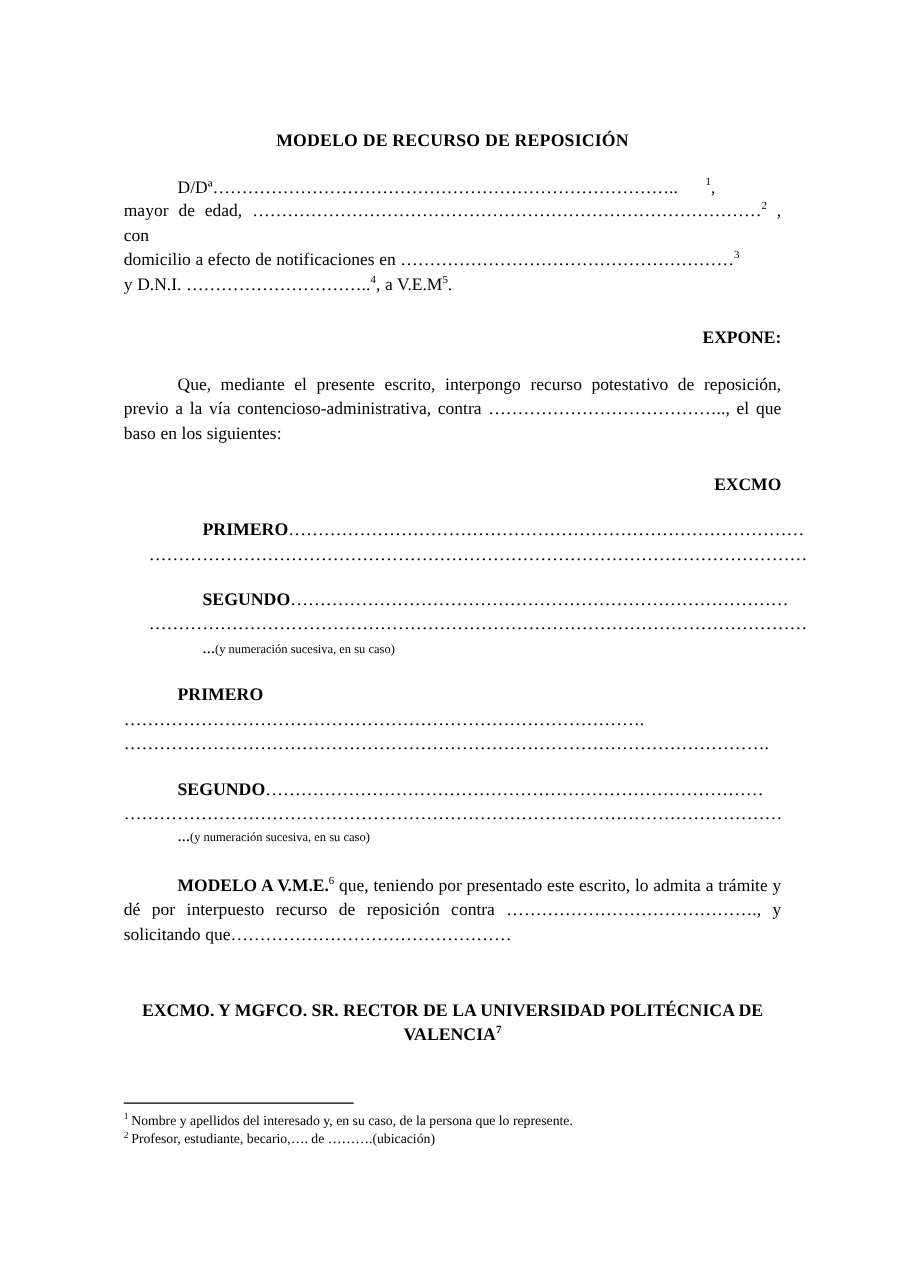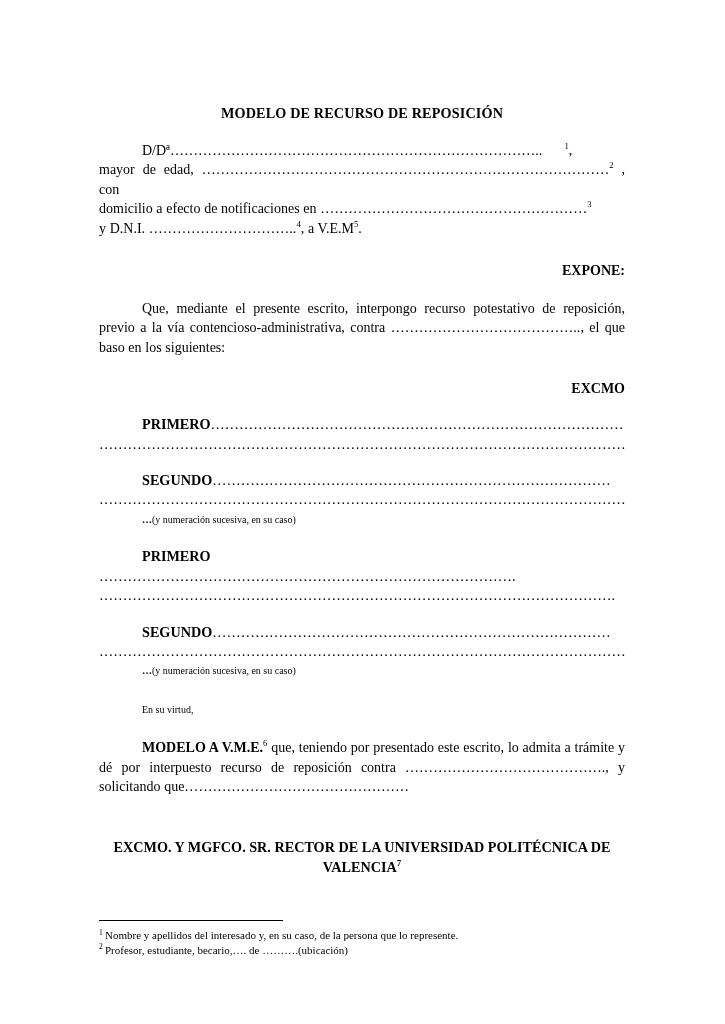--- a/index.html
+++ b/index.html
@@ -85,21 +85,21 @@
   }
   .clause-gap { height: 17px; }
   .clause-sub {
     font-size: 10px;
     line-height: 19.4px;
     margin: 0;
     margin-left: 43px;
   }
   .clause-sub .lead { font-weight: bold; }
 
-  .hechos-body { padding-top: 18px; }
+  .hechos-body { padding-top: 18px; margin-left: 20px; }
   .fund-body   { padding-top: 18px; }
 
   
   .recipient {
     font-weight: bold;
     font-size: 14.2px;
     line-height: 19.4px;
     margin: 0;
     padding-top: 42px;
     text-align: center;
@@ -167,23 +167,20 @@
     <div class="fund-body">
       <p class="clause"><span class="label">PRIMERO </span><span class="dots">…………………………………………………………………………….</span><br><span class="dots">……………………………………………………………………………………………….</span></p>
 
       <div class="clause-gap"></div>
 
       <p class="clause"><span class="label">SEGUNDO</span><span class="dots">…………………………………………………………………………</span><br><span class="dots">…………………………………………………………………………………………………</span></p>
 
       <p class="clause-sub"><span class="lead">…</span><span>(y numeración sucesiva, en su caso)</span></p>
     </div>
 
-    <div class="block-virtud">
-      <p class="clause-sub">En su virtud,</p>
-    </div>
 
     <div class="block-suplico">
       <p class="para indent"><span class="bold">MODELO A V.M.E.</span><sup>6</sup><span> que, teniendo por presentado este escrito, lo admita a trámite y dé por interpuesto recurso de reposición contra </span><span class="dots">…………………………………….</span><span>, y solicitando que</span><span class="dots">…………………………………………</span></p>
     </div>
 
 
     <p class="recipient"><span>EXCMO. Y MGFCO. SR. RECTOR DE LA UNIVERSIDAD POLITÉCNICA DE VALENCIA</span><sup>7</sup></p>
 
     <div class="footnote-rule"></div>
 

